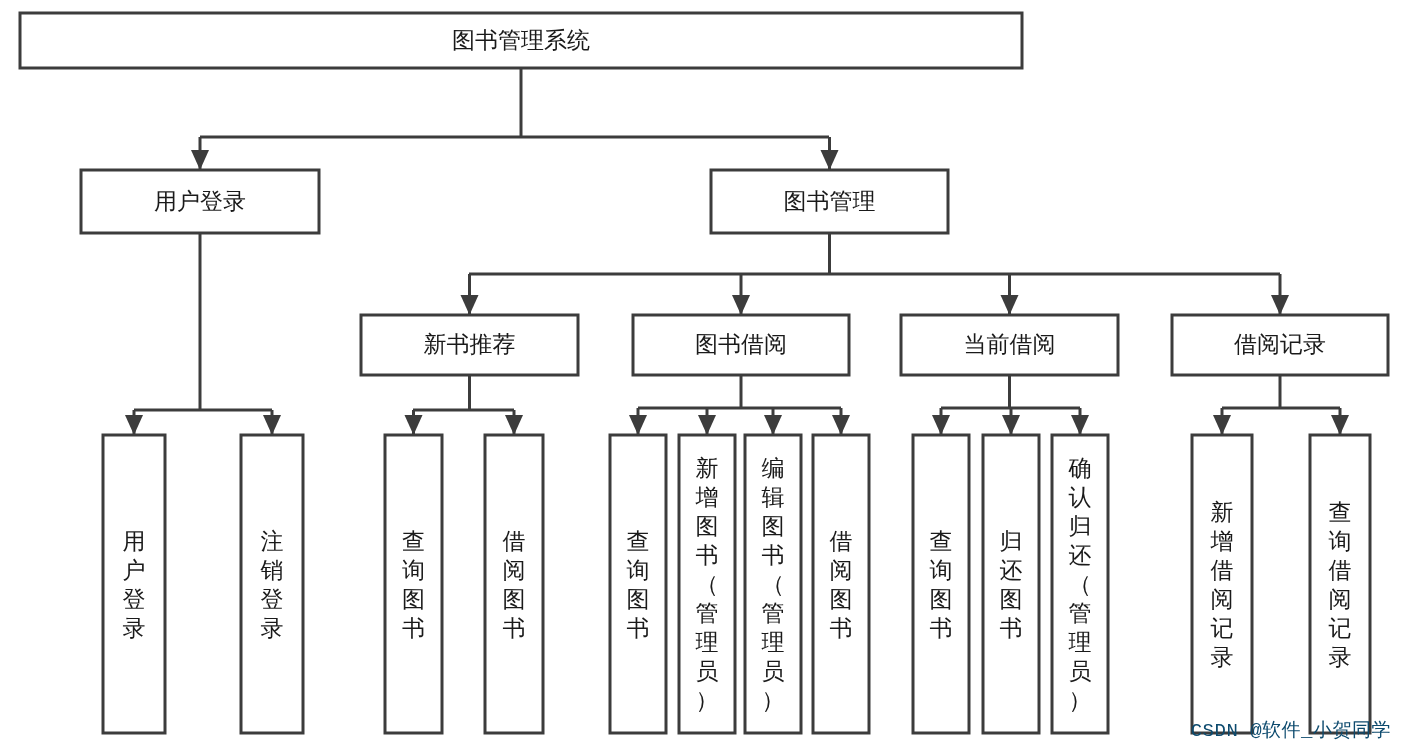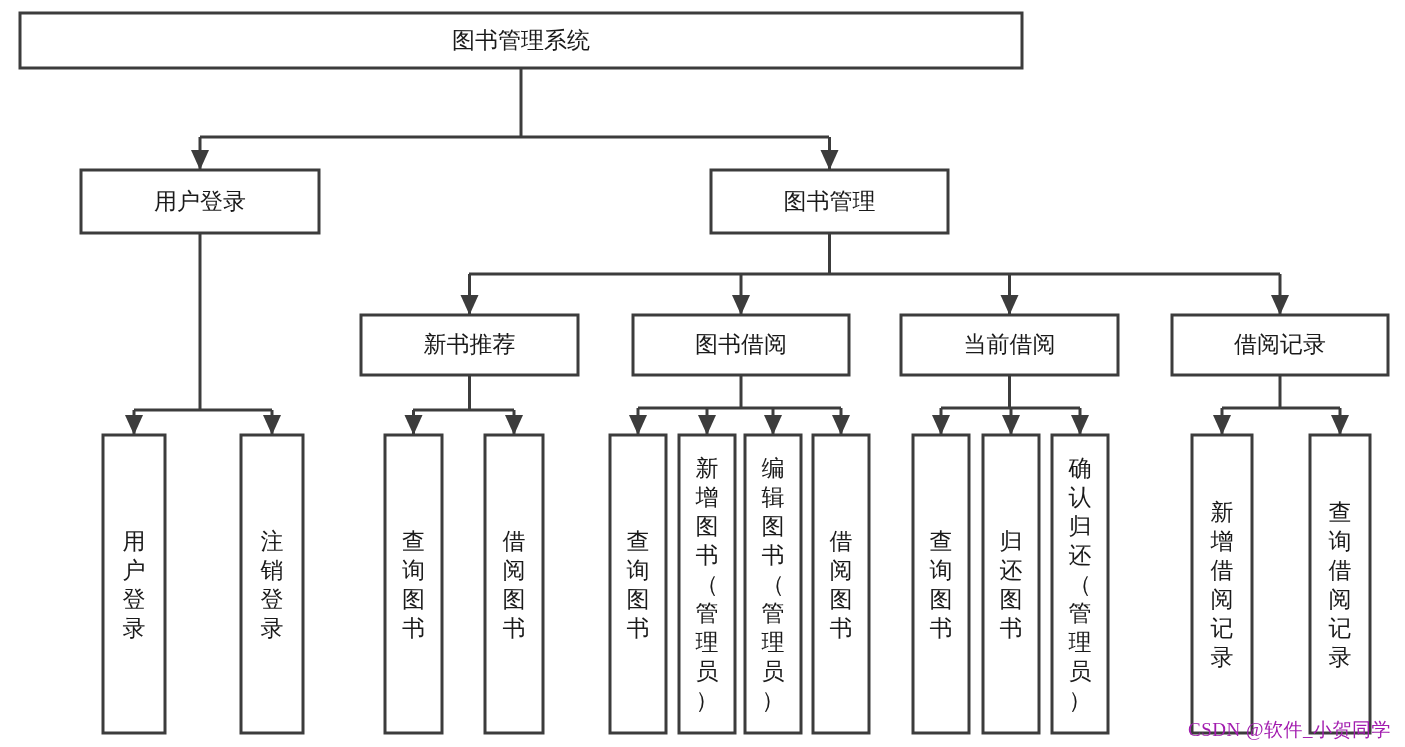--- a/index.html
+++ b/index.html
@@ -51,23 +51,23 @@
   .node-label-v {
     font-family: "Liberation Sans", "DejaVu Sans", sans-serif;
     font-size: 23px;
     fill: #1a1a1a;
     text-anchor: middle;
   }
   .watermark {
     position: absolute;
     right: 14px;
     bottom: 4px;
-    font-family: Liberation Serif, serif;
+    font-family: Liberation Mono, monospace;
     font-size: 19px;
-    color: #a21caf;
+    color: #0c4a6e;
     letter-spacing: 0.5px;
     white-space: nowrap;
     user-select: none;
   }
 </style>
 </head>
 <body>
 
 <div id="diagram-root">
   <svg class="diagram-canvas" viewBox="0 0 1405 747">

